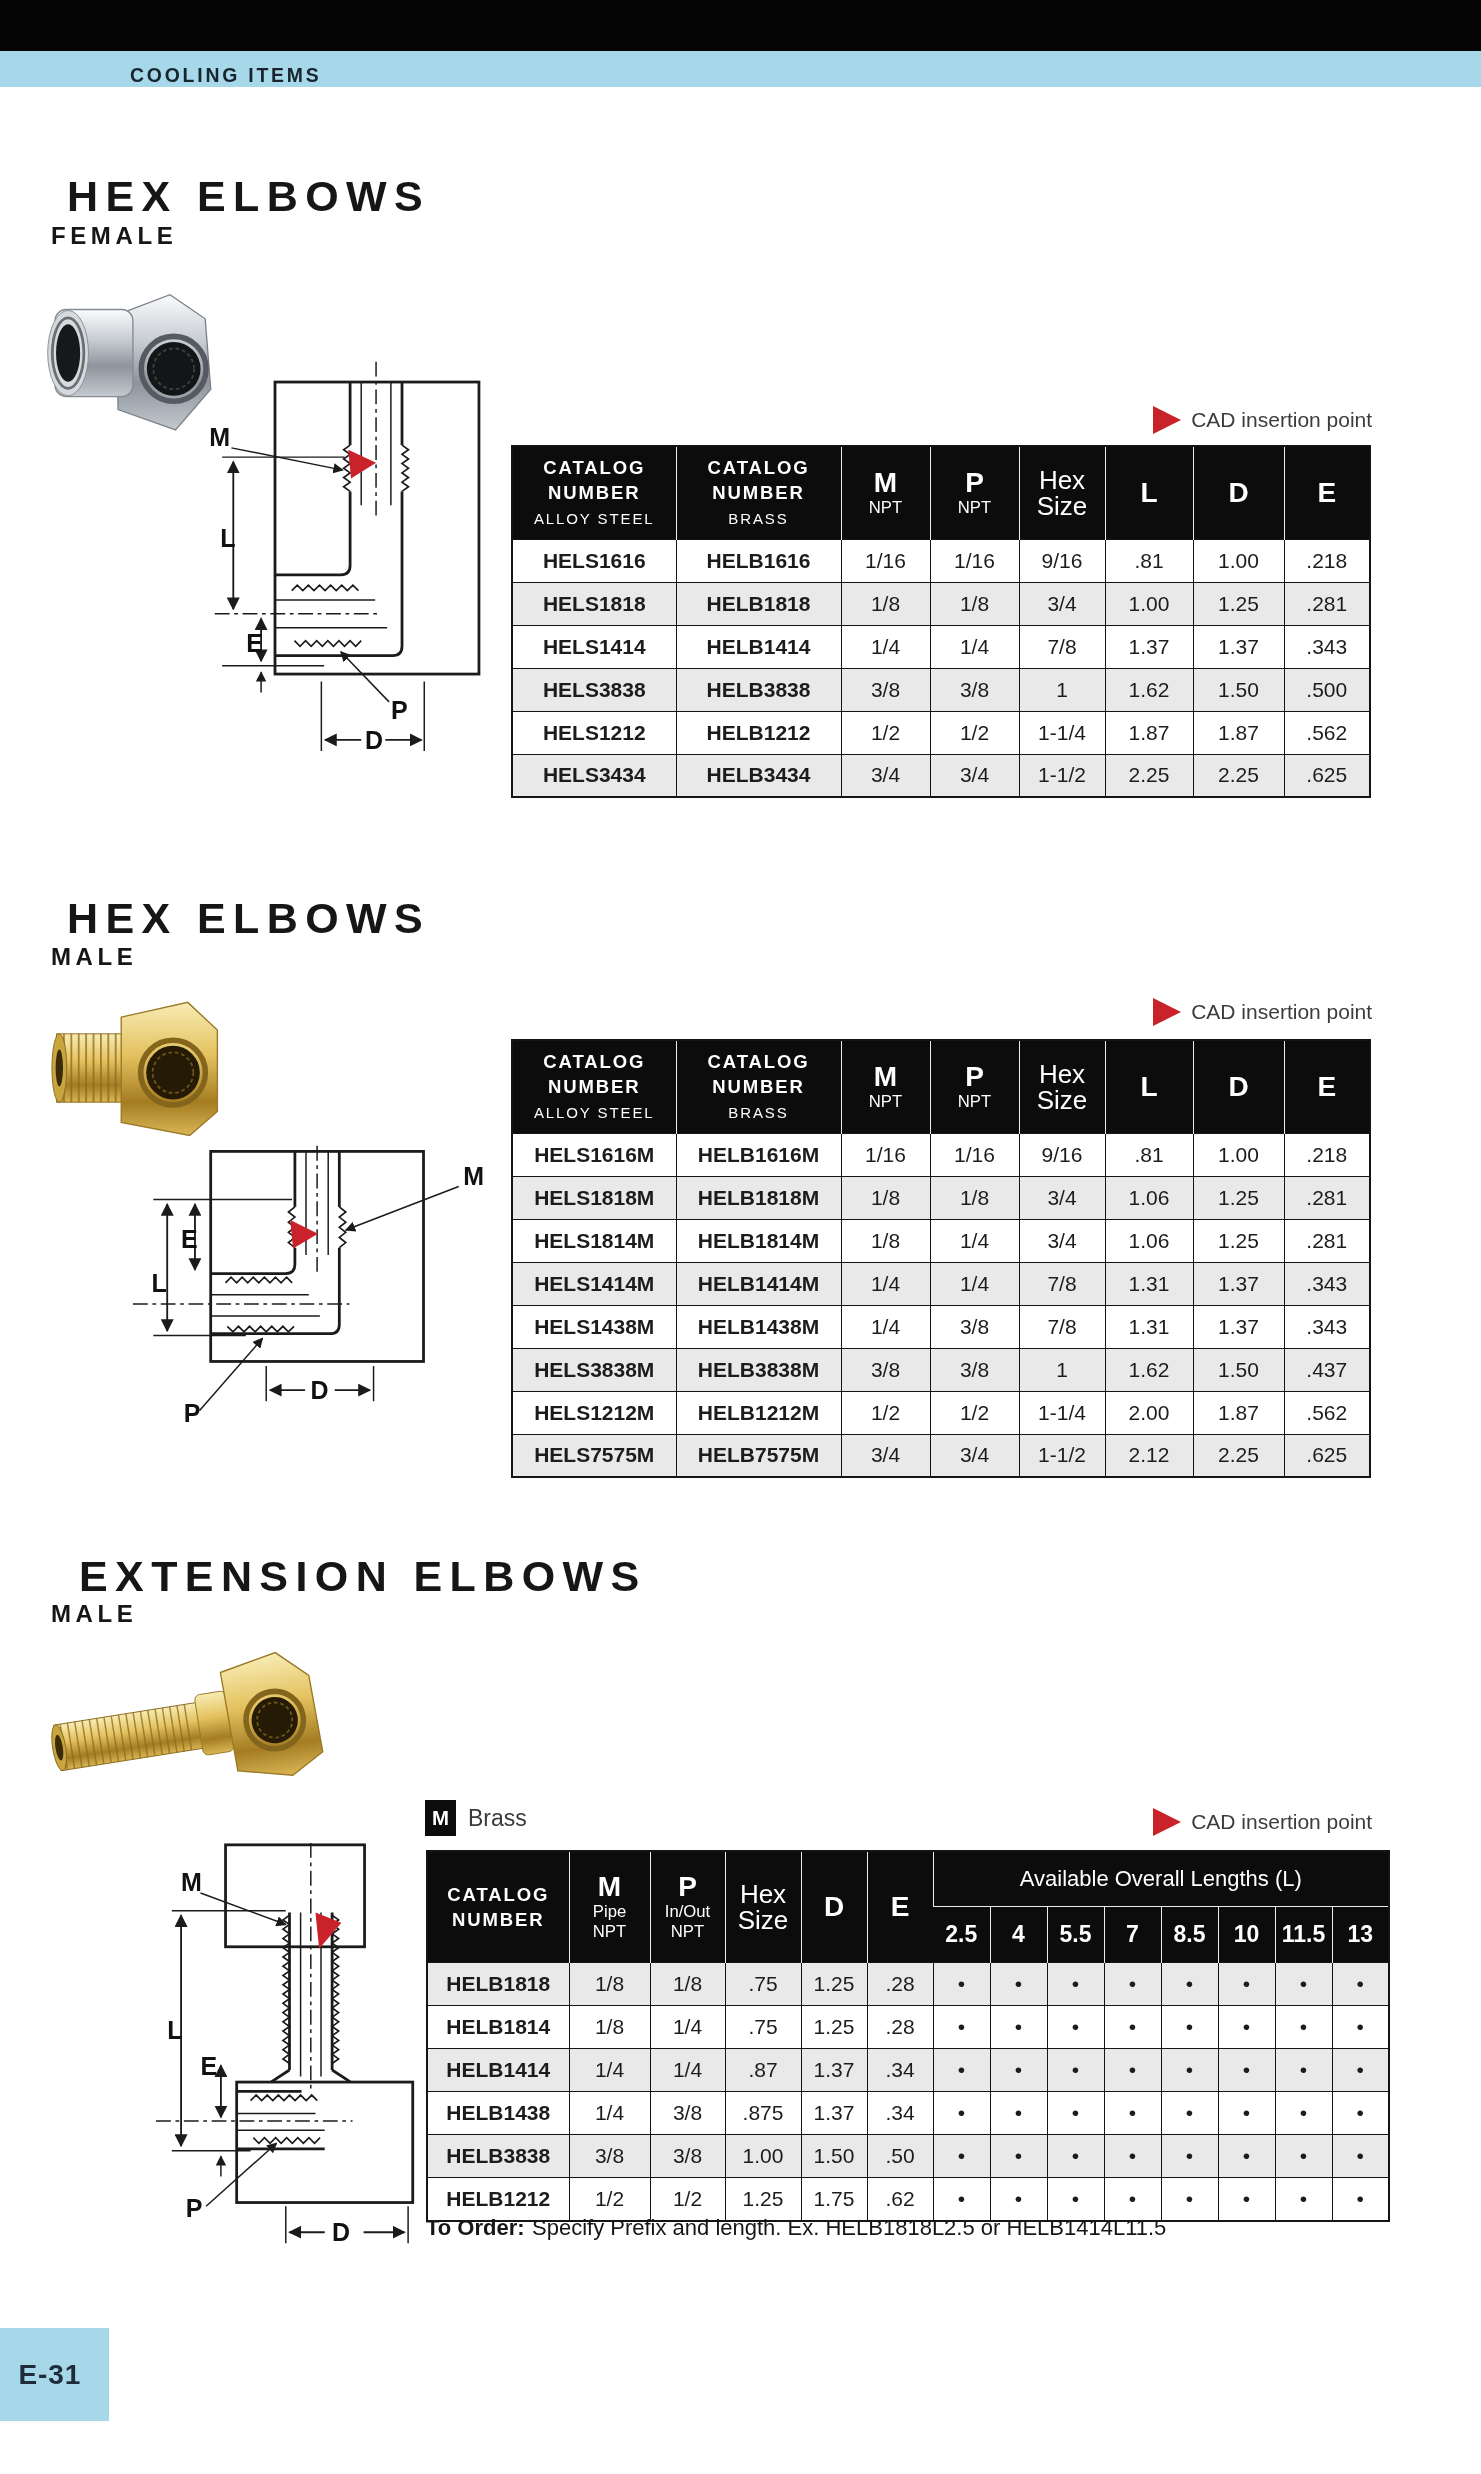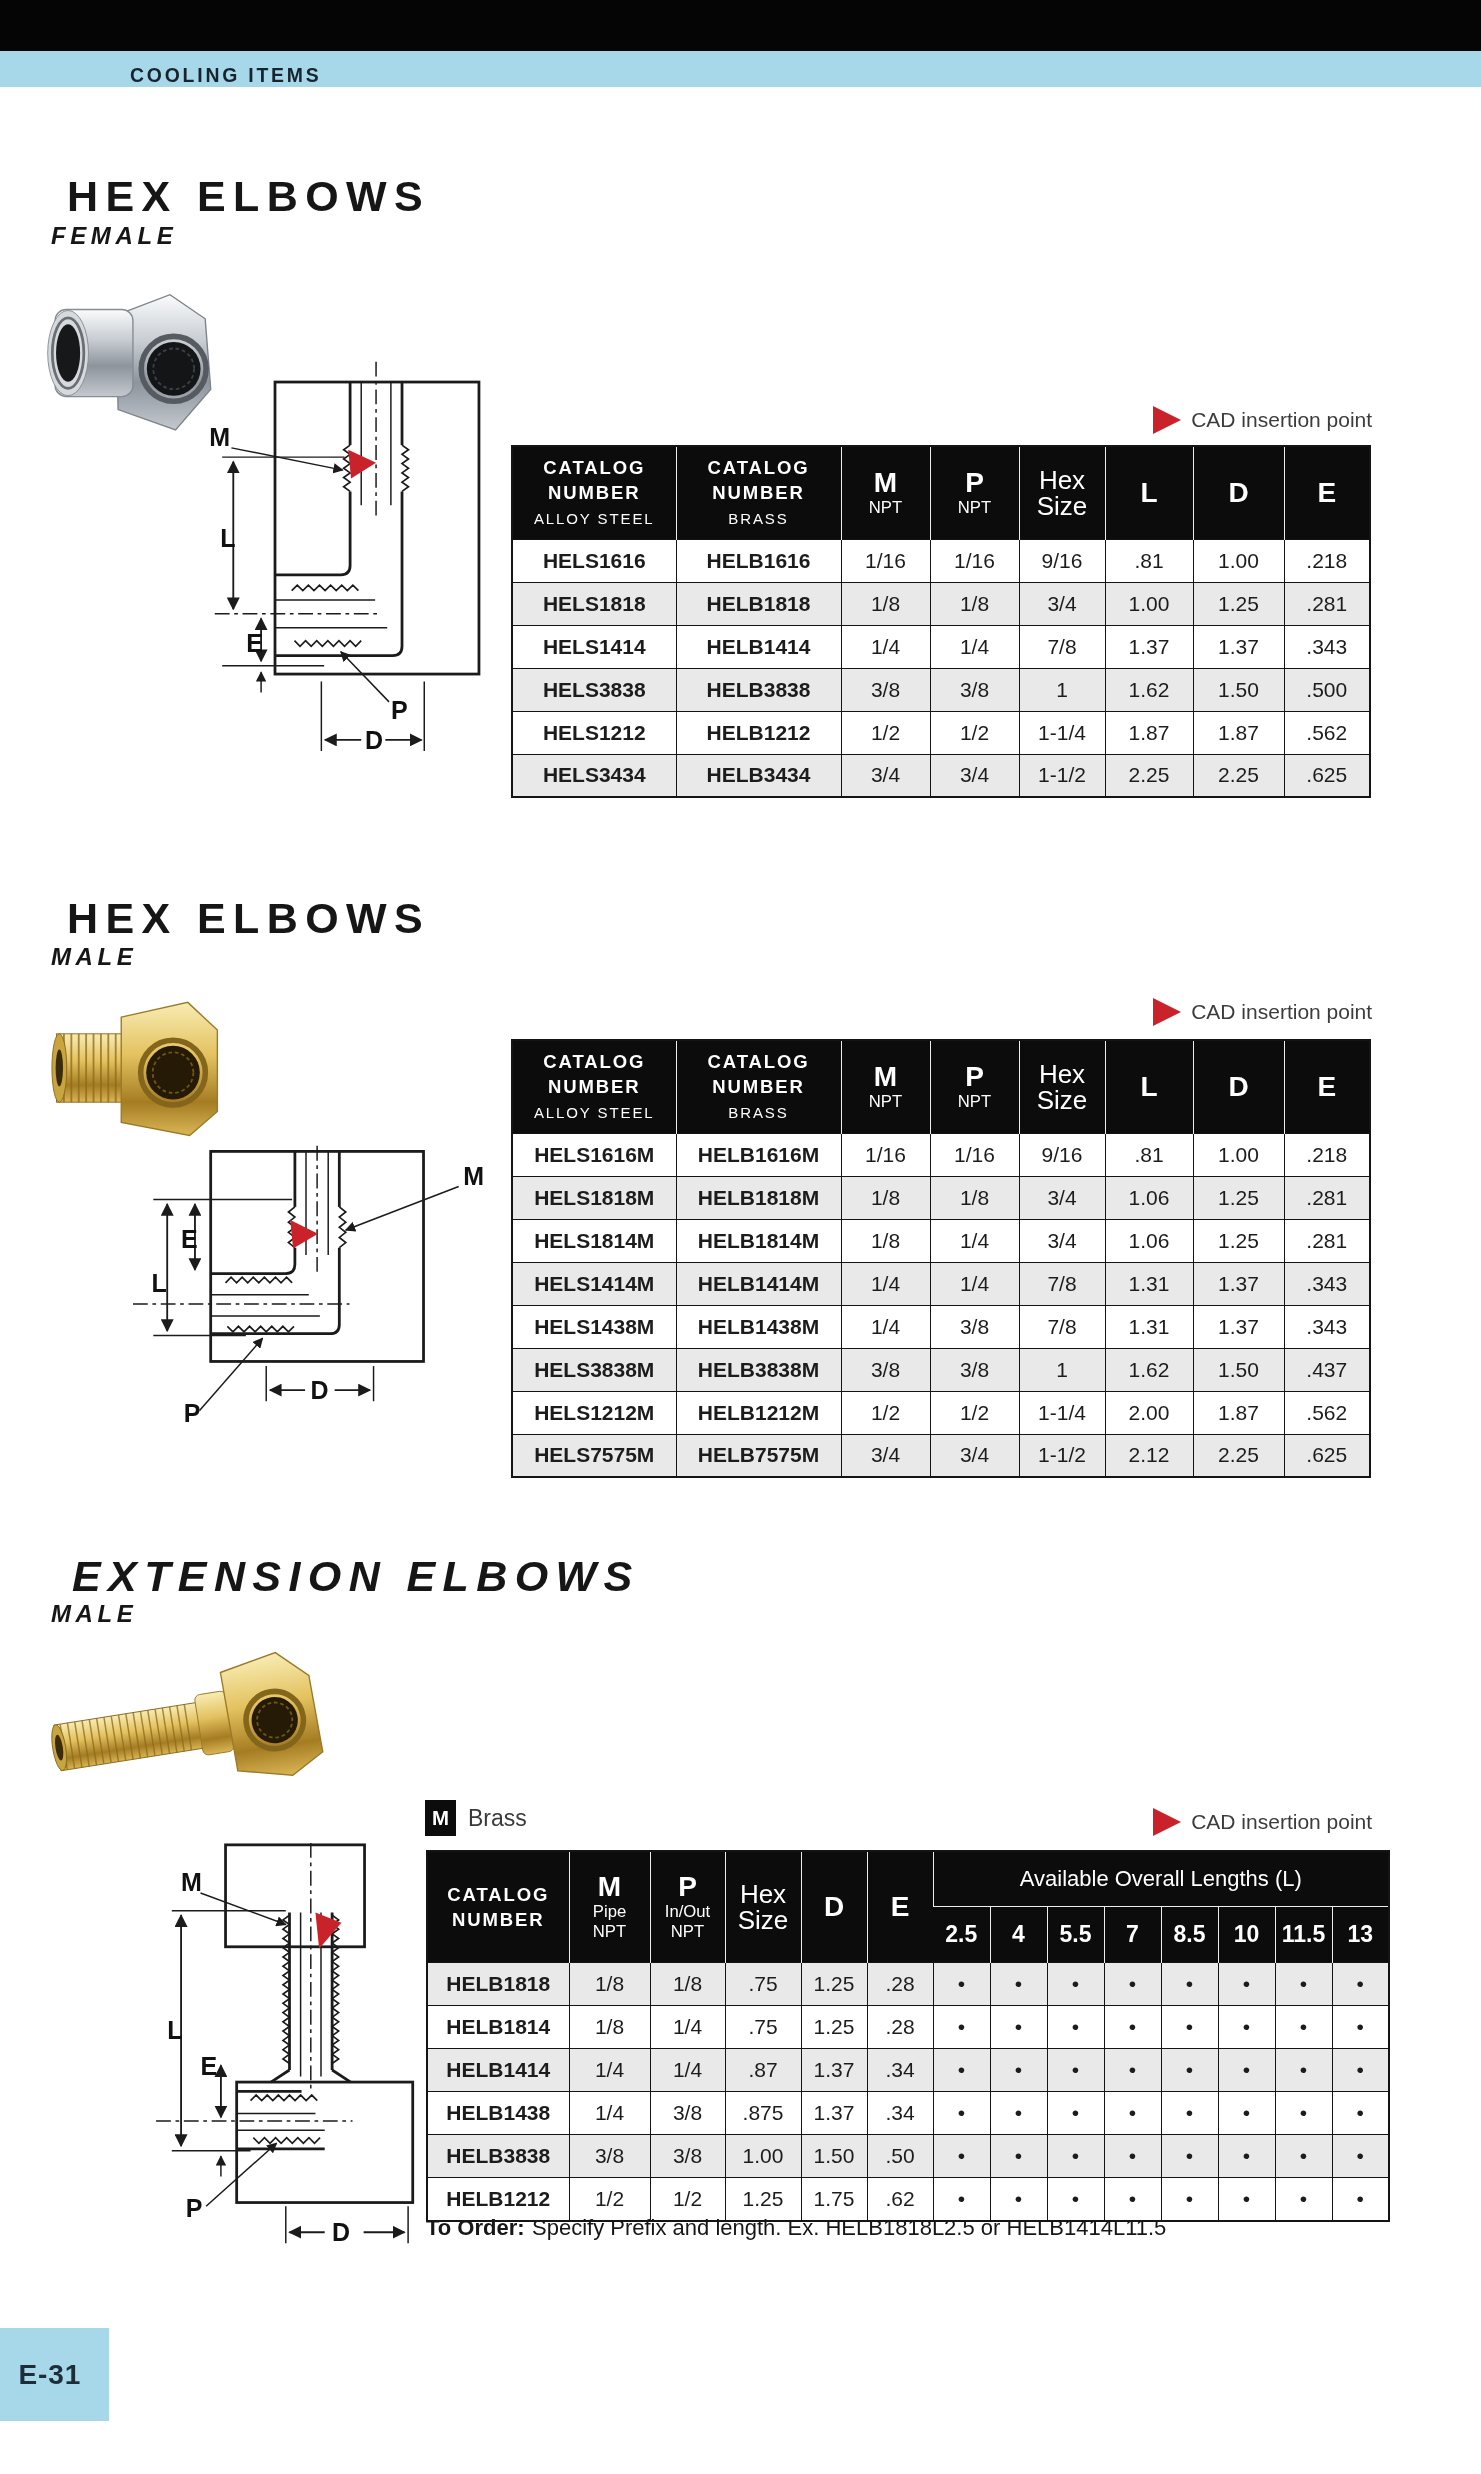--- a/index.html
+++ b/index.html
@@ -7,21 +7,21 @@
         font-family:"Liberation Sans","DejaVu Sans",sans-serif;color:#1a1a1a;}
 
   
   .bar-black{position:absolute;left:0;top:0;width:1482px;height:51px;background:#050505;}
   .bar-blue{position:absolute;left:0;top:51px;width:1482px;height:36px;background:#a6d8e9;}
   .bar-blue span{position:absolute;left:130px;top:13px;font-size:19.4px;font-weight:700;
                  letter-spacing:2.8px;color:#17242e;}
 
   
   .section-title{position:absolute;margin:16px;font-size:43px;font-weight:800;letter-spacing:7.4px;color:#161616;}
-  .section-sub{position:absolute;margin:0;font-size:24px;font-weight:700;letter-spacing:4.6px;color:#161616;font-style:italic;}
+  .section-sub{position:absolute;margin:0;font-size:24px;font-weight:700;letter-spacing:4.6px;color:#161616;}
 
   
   .cad-note{position:absolute;display:flex;align-items:center;gap:10.2px;}
   .cad-tri{width:0;height:0;border-left:28px solid #c9222b;border-top:14px solid transparent;
            border-bottom:14px solid transparent;}
   .cad-note span{font-size:21px;color:#3c3c3c;letter-spacing:0px;}
 
   
   table.spec{position:absolute;border-collapse:collapse;table-layout:fixed;background:#fff;
              border:2.8px solid #141414;}
@@ -460,21 +460,21 @@
           <td>3/4</td>
           <td>3/4</td>
           <td>1-1/2</td>
           <td>2.12</td>
           <td>2.25</td>
           <td>.625</td>
         </tr>
       </tbody>
     </table>
 
-  <h1 class="section-title" style="left:56px;top:1536px;font-style:italic;">EXTENSION ELBOWS</h1>
+  <h1 class="section-title" style="left:63px;top:1536px;">EXTENSION ELBOWS</h1>
   <h2 class="section-sub" style="left:51px;top:1600px;">MALE</h2>
 
   <svg style="left:51px;top:1641px;" width="278" height="171" viewBox="0 0 300 185">
     <g transform="rotate(-9 150 95)">
       <rect x="5" y="68" width="178" height="50" fill="url(#gbrass)" stroke="#8a6a1d"></rect>
       <g stroke="#8a6a1d" stroke-width="1.6" opacity="0.75">
         <line x1="12" y1="68" x2="12" y2="118"></line>
           <line x1="20" y1="68" x2="20" y2="118"></line>
         <line x1="28" y1="68" x2="28" y2="118"></line>
           <line x1="36" y1="68" x2="36" y2="118"></line>

